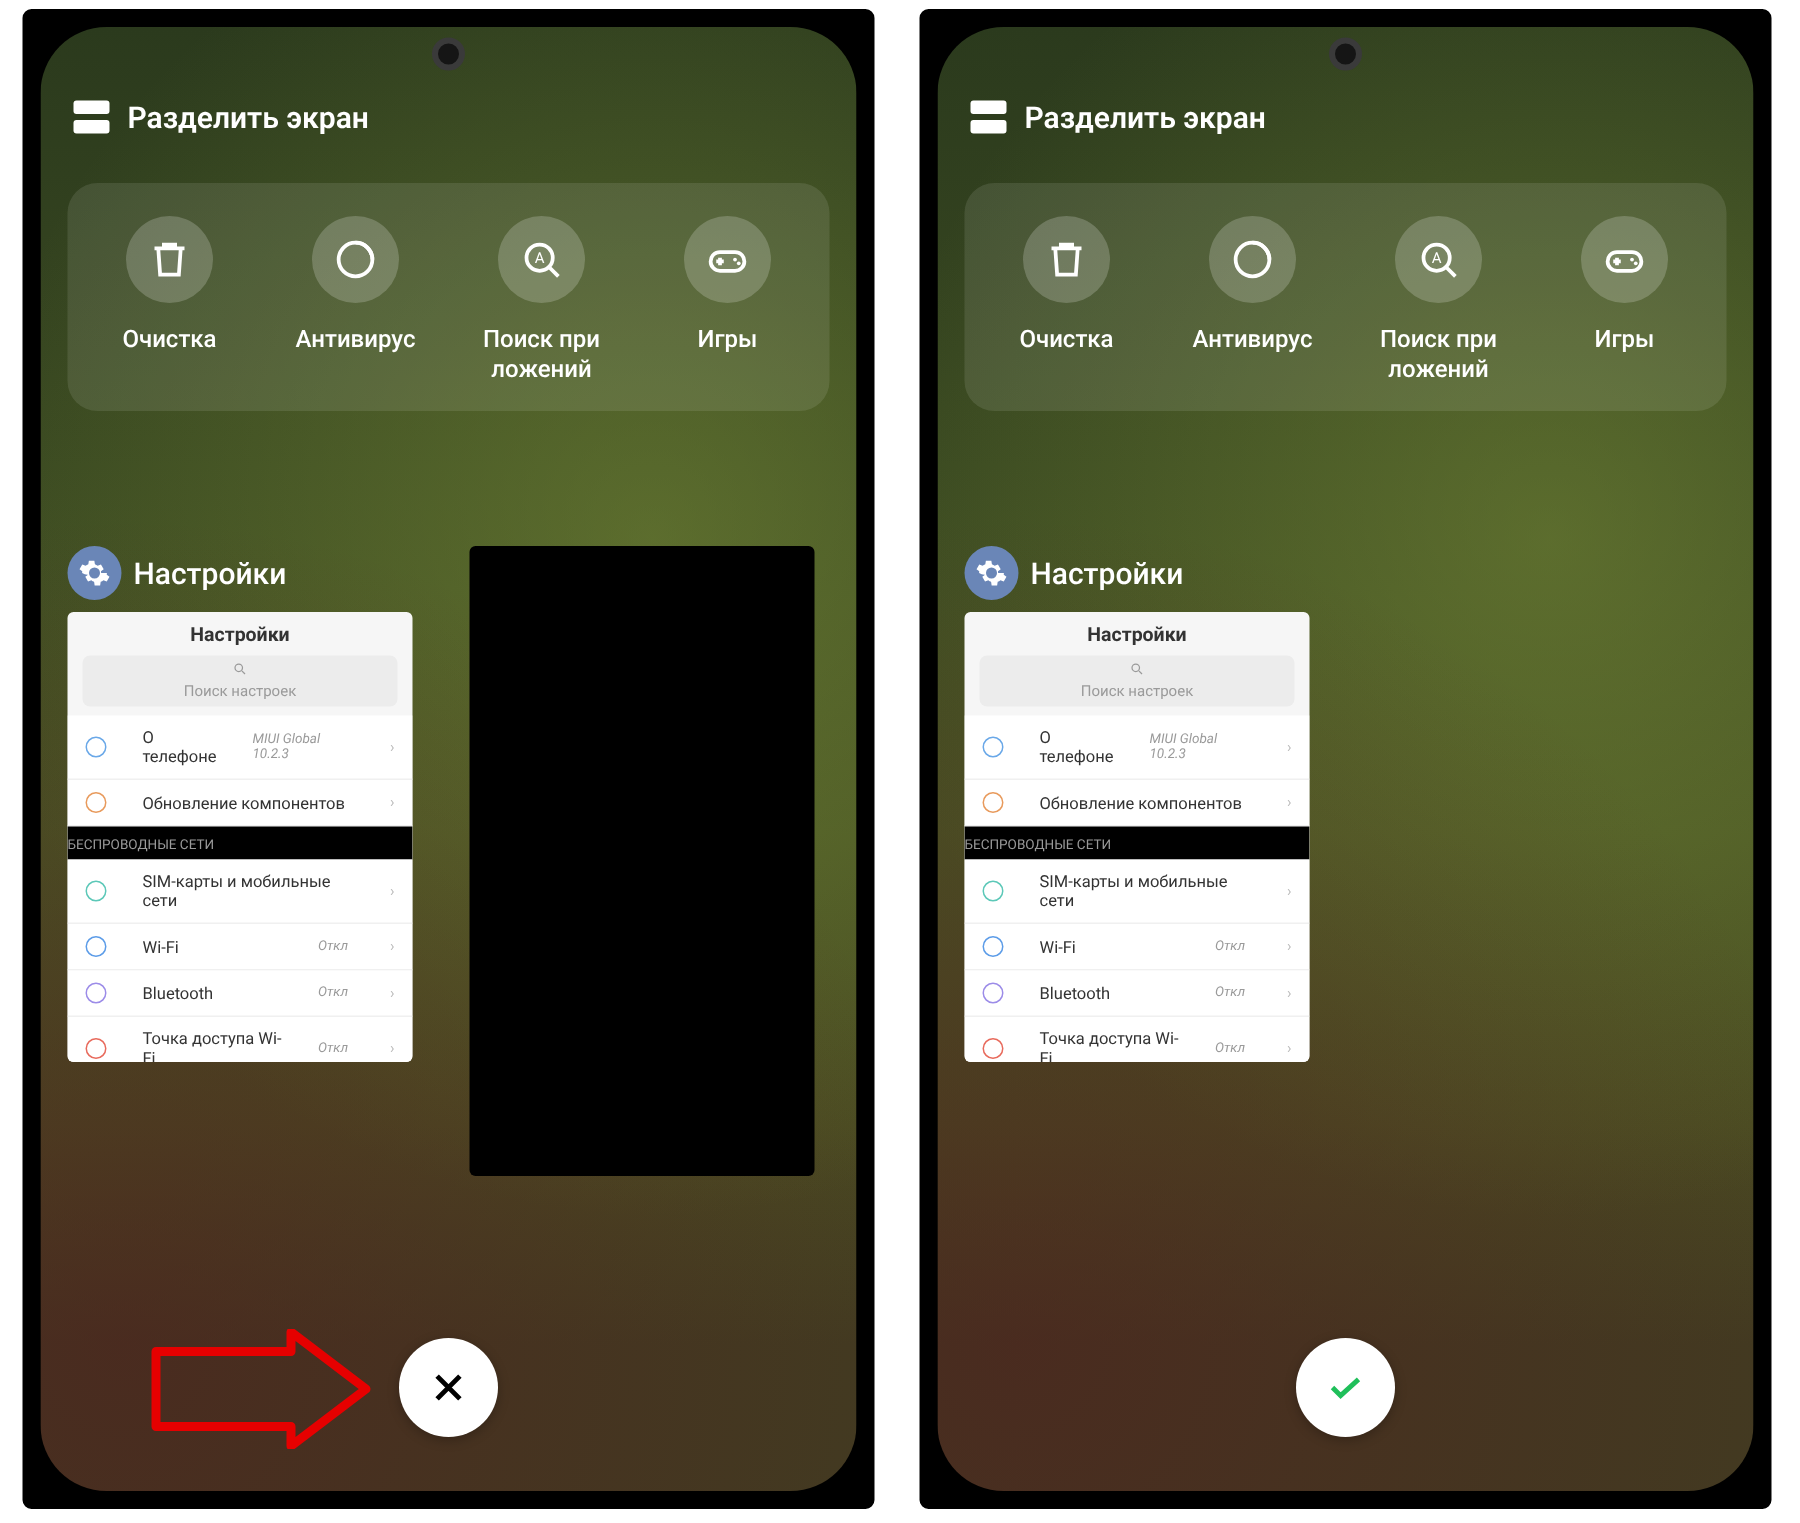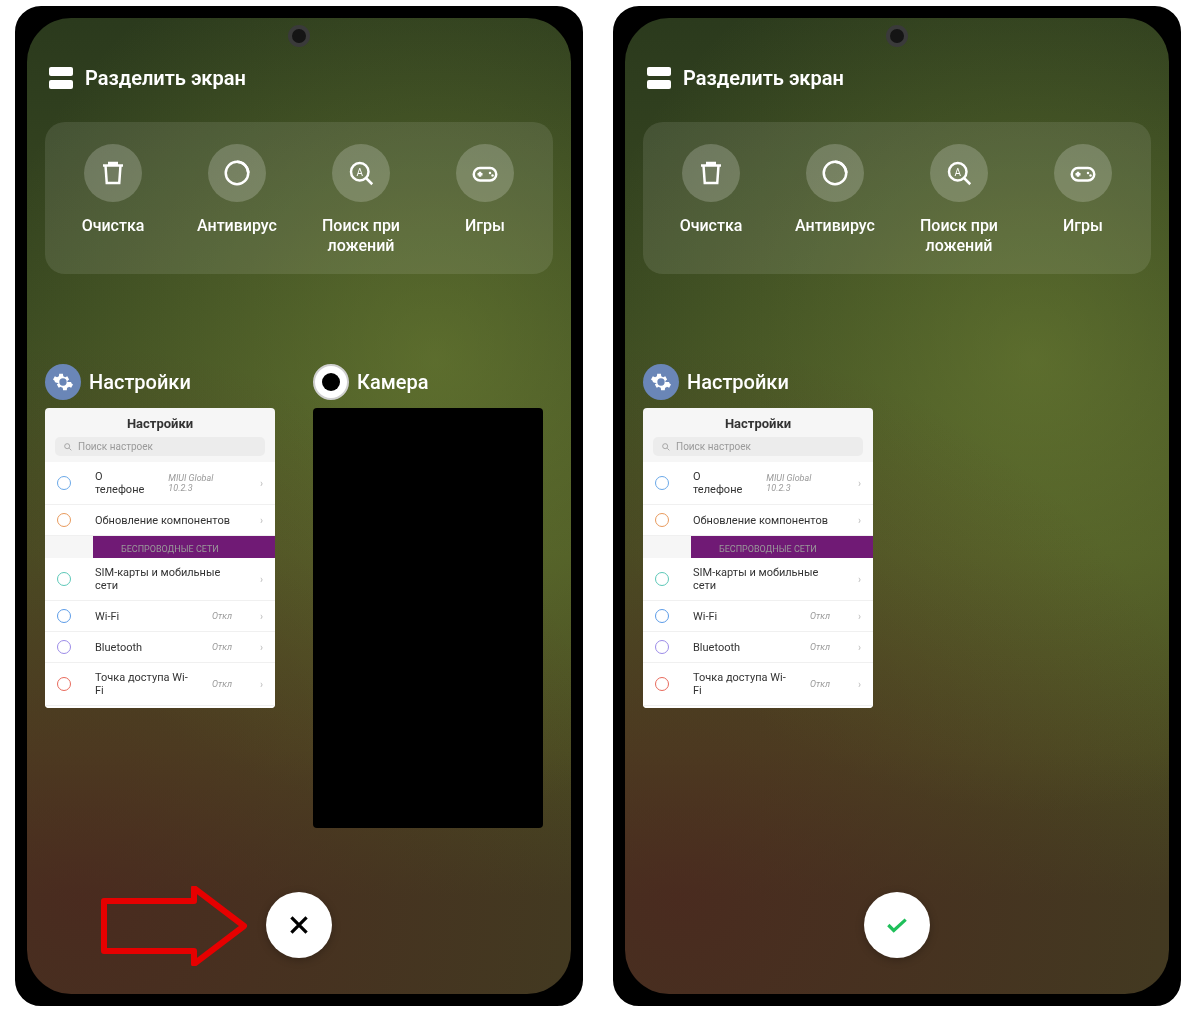--- a/index.html
+++ b/index.html
@@ -6,21 +6,21 @@
   body {
     background:#fff;
     font-family:-apple-system,BlinkMacSystemFont,"Segoe UI",Roboto,Arial,sans-serif;
     width:1200px; height:1015px;
     position:relative;
   }
   .phone {
     position:absolute;
     width:568px; height:1000px;
     border:8px solid #000;
-    border-radius:26px;
+    border-radius:6px;
     background:#000;
     top:6px;
     overflow:hidden;
   }
   .phone.left-phone { left:15px; }
   .phone.right-phone{ left:613px; }
   .screen {
     position:absolute;
     inset:4px;
     border-radius:44px;
@@ -93,37 +93,37 @@
   .card{
     width:230px; height:300px;
     background:#f6f6f6; border-radius:4px; overflow:hidden;
     font-size:11px; color:#333;
   }
   .card.black{ background:#000; height:420px;}
   .card-title{ text-align:center; font-weight:700; padding:8px 0 6px 0; font-size:13px;}
   .card-search{
     margin:0 10px 6px 10px; background:#ececec; border-radius:5px;
     padding:4px 8px; color:#9a9a9a; font-size:10px;
-    display:flex; align-items:center; gap:5px;
+    display:flex; align-items:center; gap:5px;flex-direction:column;
   }
   .card-search svg{width:10px;height:10px;stroke:#9a9a9a;fill:none;stroke-width:2;}
   .crow{
     display:flex; align-items:center; padding:8px 12px; background:#fff;
     border-bottom:1px solid #f0f0f0; gap:24px;
   }
   .crow .ric{ width:14px;height:14px;border-radius:50%;border:1.5px solid #6aa8e8; flex-shrink:0;}
   .crow .ric.orange{ border-color:#e89a5c;}
   .crow .ric.teal{ border-color:#5cc8b8;}
   .crow .ric.blue{ border-color:#5c9ce8;}
   .crow .ric.purple{ border-color:#9c8ce8;}
   .crow .ric.red{ border-color:#e86a5c;}
   .crow .rlab{ flex:1; font-size:11px;}
   .crow .rval{ font-size:9px; color:#9a9a9a;font-style:italic;}
   .crow .chev{ font-size:10px; color:#bbb; margin-left:4px;}
-  .csec{ padding:8px 12px 4px 28px; font-size:9px; color:#9a9a9a; background:#701a75; text-transform:uppercase;margin-left:48px;}
+  .csec{ padding:8px 12px 4px 0; font-size:9px; color:#9a9a9a; background:#000000; text-transform:uppercase;}
   
   .fab{
     position:absolute;
     bottom:36px; left:50%; transform:translateX(-50%);
     width:66px; height:66px; border-radius:50%;
     background:#fff;
     display:flex; align-items:center; justify-content:center;
     box-shadow:0 2px 8px rgba(0,0,0,0.25);
   }
   .fab svg{ width:26px; height:26px; stroke-width:3; fill:none;}
@@ -255,26 +255,20 @@
           </div>
           <div class="crow">
             <span class="ric"></span>
               <span class="rlab">VPN</span>
               <span class="chev">›</span>
           </div>
         </div>
       </div>
 
       <div class="app">
-        <div class="app-head">
-          <span class="app-icon camera-icon">
-            <span class="dot"></span>
-          </span>
-          <span>Камера</span>
-        </div>
         <div class="card black"></div>
       </div>
     </div>
 
     <div class="fab close">
       <svg viewBox="0 0 24 24">
           <path d="M5 5l14 14M19 5L5 19"></path>
         </svg>
     </div>
 

